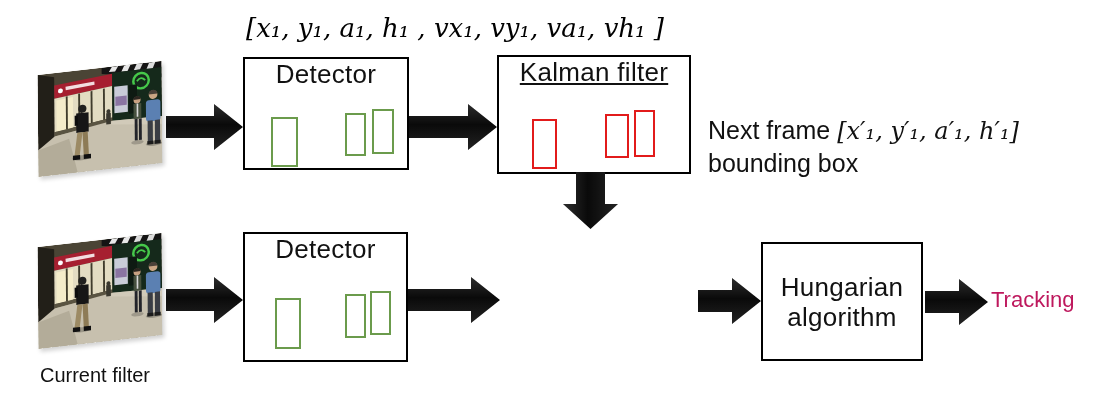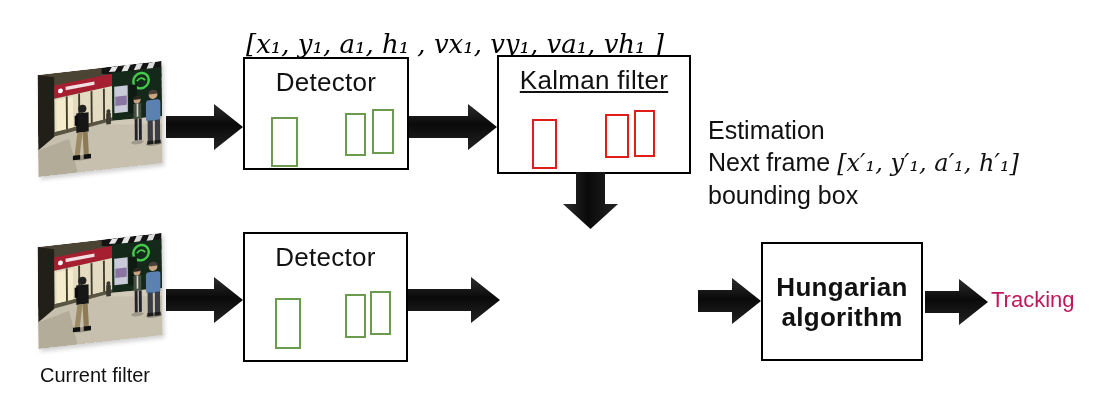--- a/index.html
+++ b/index.html
@@ -2,21 +2,21 @@
 <html style="--det: #6b9b4c; --pred: #e21b1b; --arrow: #0a0a0a;"><head>
 <meta charset="utf-8">
 <style>
   html,body{margin:0;padding:0;background:#fff;}
   #stage{
     position:relative; width:1097px; height:402px; background:#ffffff;
     font-family:"Liberation Sans","DejaVu Sans",sans-serif; color:#111; overflow:hidden;
   }
   
   .box{position:absolute; border:2px solid #000; background:#fff; box-sizing:border-box;}
-  .box-label{text-align:center; font-size:26px; color:#111; margin-top:8px; letter-spacing:.3px;}
+  .box-label{text-align:center; font-size:26px; color:#111; letter-spacing:.3px;}
   .box.hung{display:flex; align-items:center; justify-content:center; text-align:center;}
   .box.hung .box-label{margin:0; line-height:30px;}
   
   .bb{position:absolute; box-sizing:border-box; border:2px solid var(--det,#6b9b4c); background:transparent;}
   .bb.red{border-color:var(--pred,#e21b1b); z-index:2;}
   
   .arrow-r{
     position:absolute; height:46px;
     background-color:var(--arrow,#0a0a0a);
     background-image:linear-gradient(rgba(255,255,255,.14),rgba(255,255,255,0) 45%,rgba(255,255,255,.10));
@@ -100,21 +100,21 @@
       <rect x="106" y="57" width="5" height="21" fill="#3a3d44"></rect>
       <rect x="113" y="57" width="5" height="21" fill="#3a3d44"></rect>
       <rect x="105.5" y="77" width="6" height="3.5" fill="#1c1c1c"></rect>
       <rect x="112.5" y="77" width="6" height="3.5" fill="#1c1c1c"></rect>
     </symbol>
   </defs>
 </svg>
 
 <div id="stage">
 
-  <div class="vec math" style="left:231px; top:29px; width:448px;text-align:center;">[x₁, y₁, a₁, h₁ , vx₁, vy₁, va₁, vh₁ ]</div>
+  <div class="vec math" style="left:231px; top:13px; width:448px;text-align:center;">[x₁, y₁, a₁, h₁ , vx₁, vy₁, va₁, vh₁ ]</div>
 
   <figure class="photo" style="top:68px;">
     <svg preserveAspectRatio="none">
         <use href="#street-scene"></use>
       </svg>
   </figure>
 
   <div class="arrow-r" style="left:166px; top:104px; width:77px;"></div>
   <div class="arrow-r" style="left:409px; top:104px; width:88px;"></div>
 
@@ -126,21 +126,20 @@
   </div>
 
   <div class="box" style="left:497px; top:55px; width:194px; height:119px;text-decoration:underline;">
     <div class="box-label">Kalman filter</div>
     <span class="bb red" style="left:33px; top:62px; width:25px; height:50px;"></span>
     <span class="bb red" style="left:106px; top:57px; width:24px; height:44px;"></span>
     <span class="bb red" style="left:135px; top:53px; width:21px; height:47px;"></span>
   </div>
 
   <div class="est">
-    <div>Estimation</div>
     <div>
       <span>Next frame</span>
       <span class="math">[x′₁, y′₁, a′₁, h′₁]</span>
     </div>
     <div>bounding box</div>
   </div>
 
   <div class="arrow-d" style="left:563px; top:172px;"></div>
 
 
@@ -157,19 +156,19 @@
   <div class="arrow-r" style="left:925px; top:279px; width:63px;"></div>
 
   <div class="box" style="left:243px; top:232px; width:165px; height:130px;">
     <div class="box-label">Detector</div>
     <span class="bb" style="left:30px; top:64px; width:26px; height:51px;"></span>
     <span class="bb" style="left:100px; top:60px; width:21px; height:44px;"></span>
     <span class="bb" style="left:125px; top:57px; width:21px; height:44px;"></span>
   </div>
 
 
-  <div class="box hung" style="left:761px; top:242px; width:162px; height:119px;font-weight:bold;">
+  <div class="box hung" style="left:761px; top:242px; width:162px; height:119px;">
     <div class="box-label" style="width:140px;">Hungarian algorithm</div>
   </div>
 
   <div class="tracking">Tracking</div>
 
 </div>
 
 </body></html>

